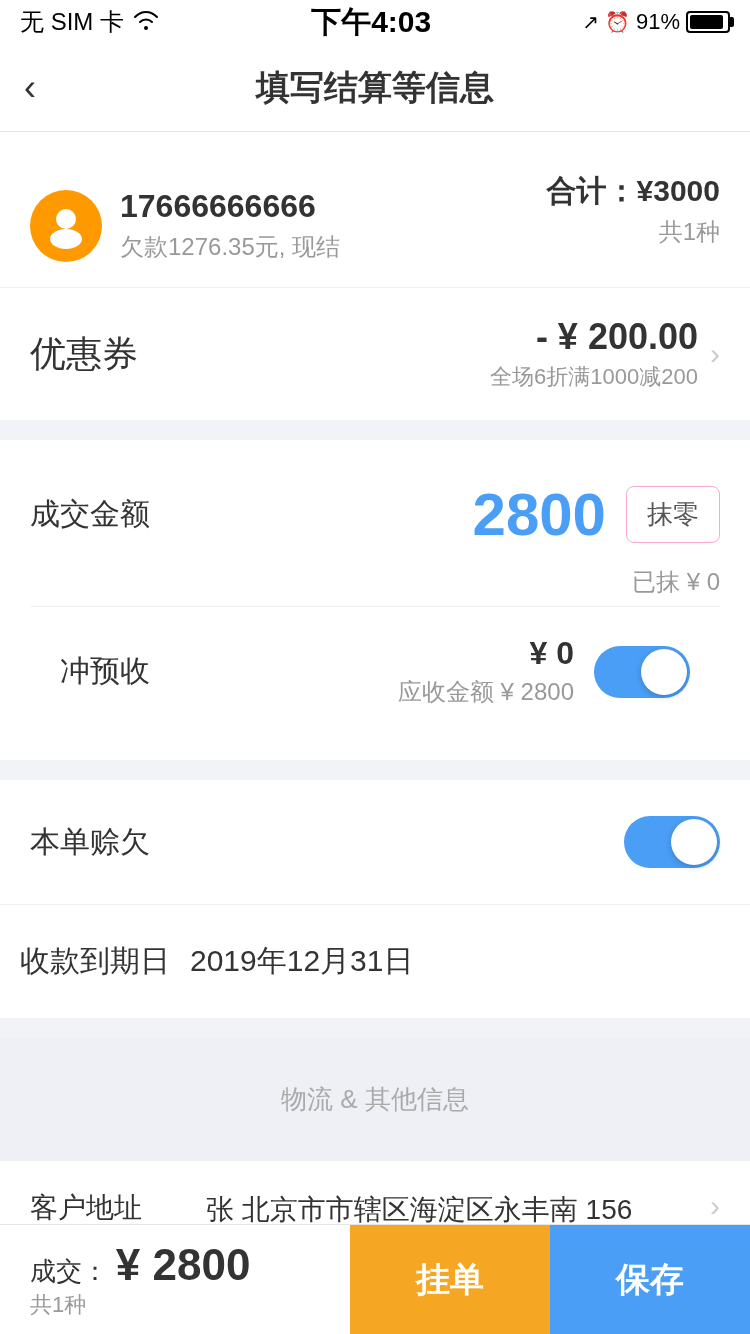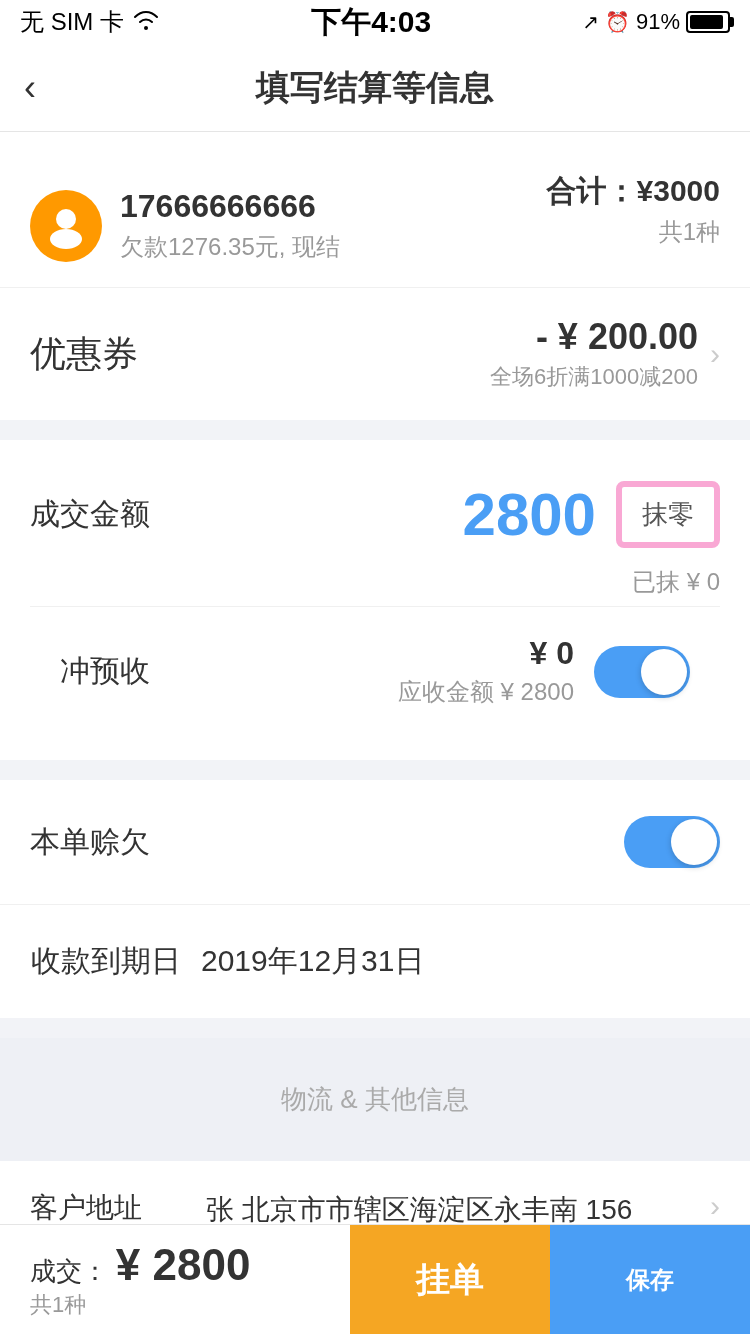--- a/index.html
+++ b/index.html
@@ -117,21 +117,21 @@
     .deal-row {
       display: flex;
       align-items: center;
       justify-content: space-between;
       padding: 16px 0;
     }
     .deal-label { font-size: 30px; color: #333; }
     .deal-right { display: flex; align-items: center; gap: 20px; }
     .deal-amount { font-size: 60px; color: #4a9ef5; font-weight: 700; text-align: center; }
     .round-btn {
-      border: 6px solid #f9a8d4;
+      border: 1px solid #f9a8d4;
       border-radius: 8px;
       padding: 10px 20px;
       font-size: 26px;
       color: #555;
       background: #fff;
       cursor: pointer;
     }
     .deal-sub { font-size: 24px; color: #999; text-align: right; margin-top: 4px; }
 
     
@@ -169,21 +169,21 @@
       padding: 36px 30px;
       display: flex;
       align-items: center;
       justify-content: space-between;
     }
     .credit-label { font-size: 30px; color: #333; }
 
     
     .duedate-row {
       background: #fff;
-      padding: 36px 31px;
+      padding: 36px 20px;
       display: flex;
       align-items: center;
       border-top: 1px solid #f0f0f0;
     }
     .duedate-label { font-size: 30px; color: #333; margin-right: 20px; }
     .duedate-value { font-size: 30px; color: #333; }
 
     
     .logistics-header {
       background: #eef0f5;
@@ -233,21 +233,21 @@
     .bottom-btn-hang {
       width: 200px; height: 110px;
       background: #f5a623;
       display: flex; align-items: center; justify-content: center;
       font-size: 34px; color: #fff; font-weight: 600; cursor: pointer;
     }
     .bottom-btn-save {
       width: 200px; height: 110px;
       background: #4a9ef5;
       display: flex; align-items: center; justify-content: center;
-      font-size: 24px; color: #fff; font-weight: 600; cursor: pointer;
+      font-size: 34px; color: #fff; font-weight: 600; cursor: pointer;
     }
 
     
     .content-area {
       padding-bottom: 110px;
     }
   </style>
 </head>
 <body>
 

